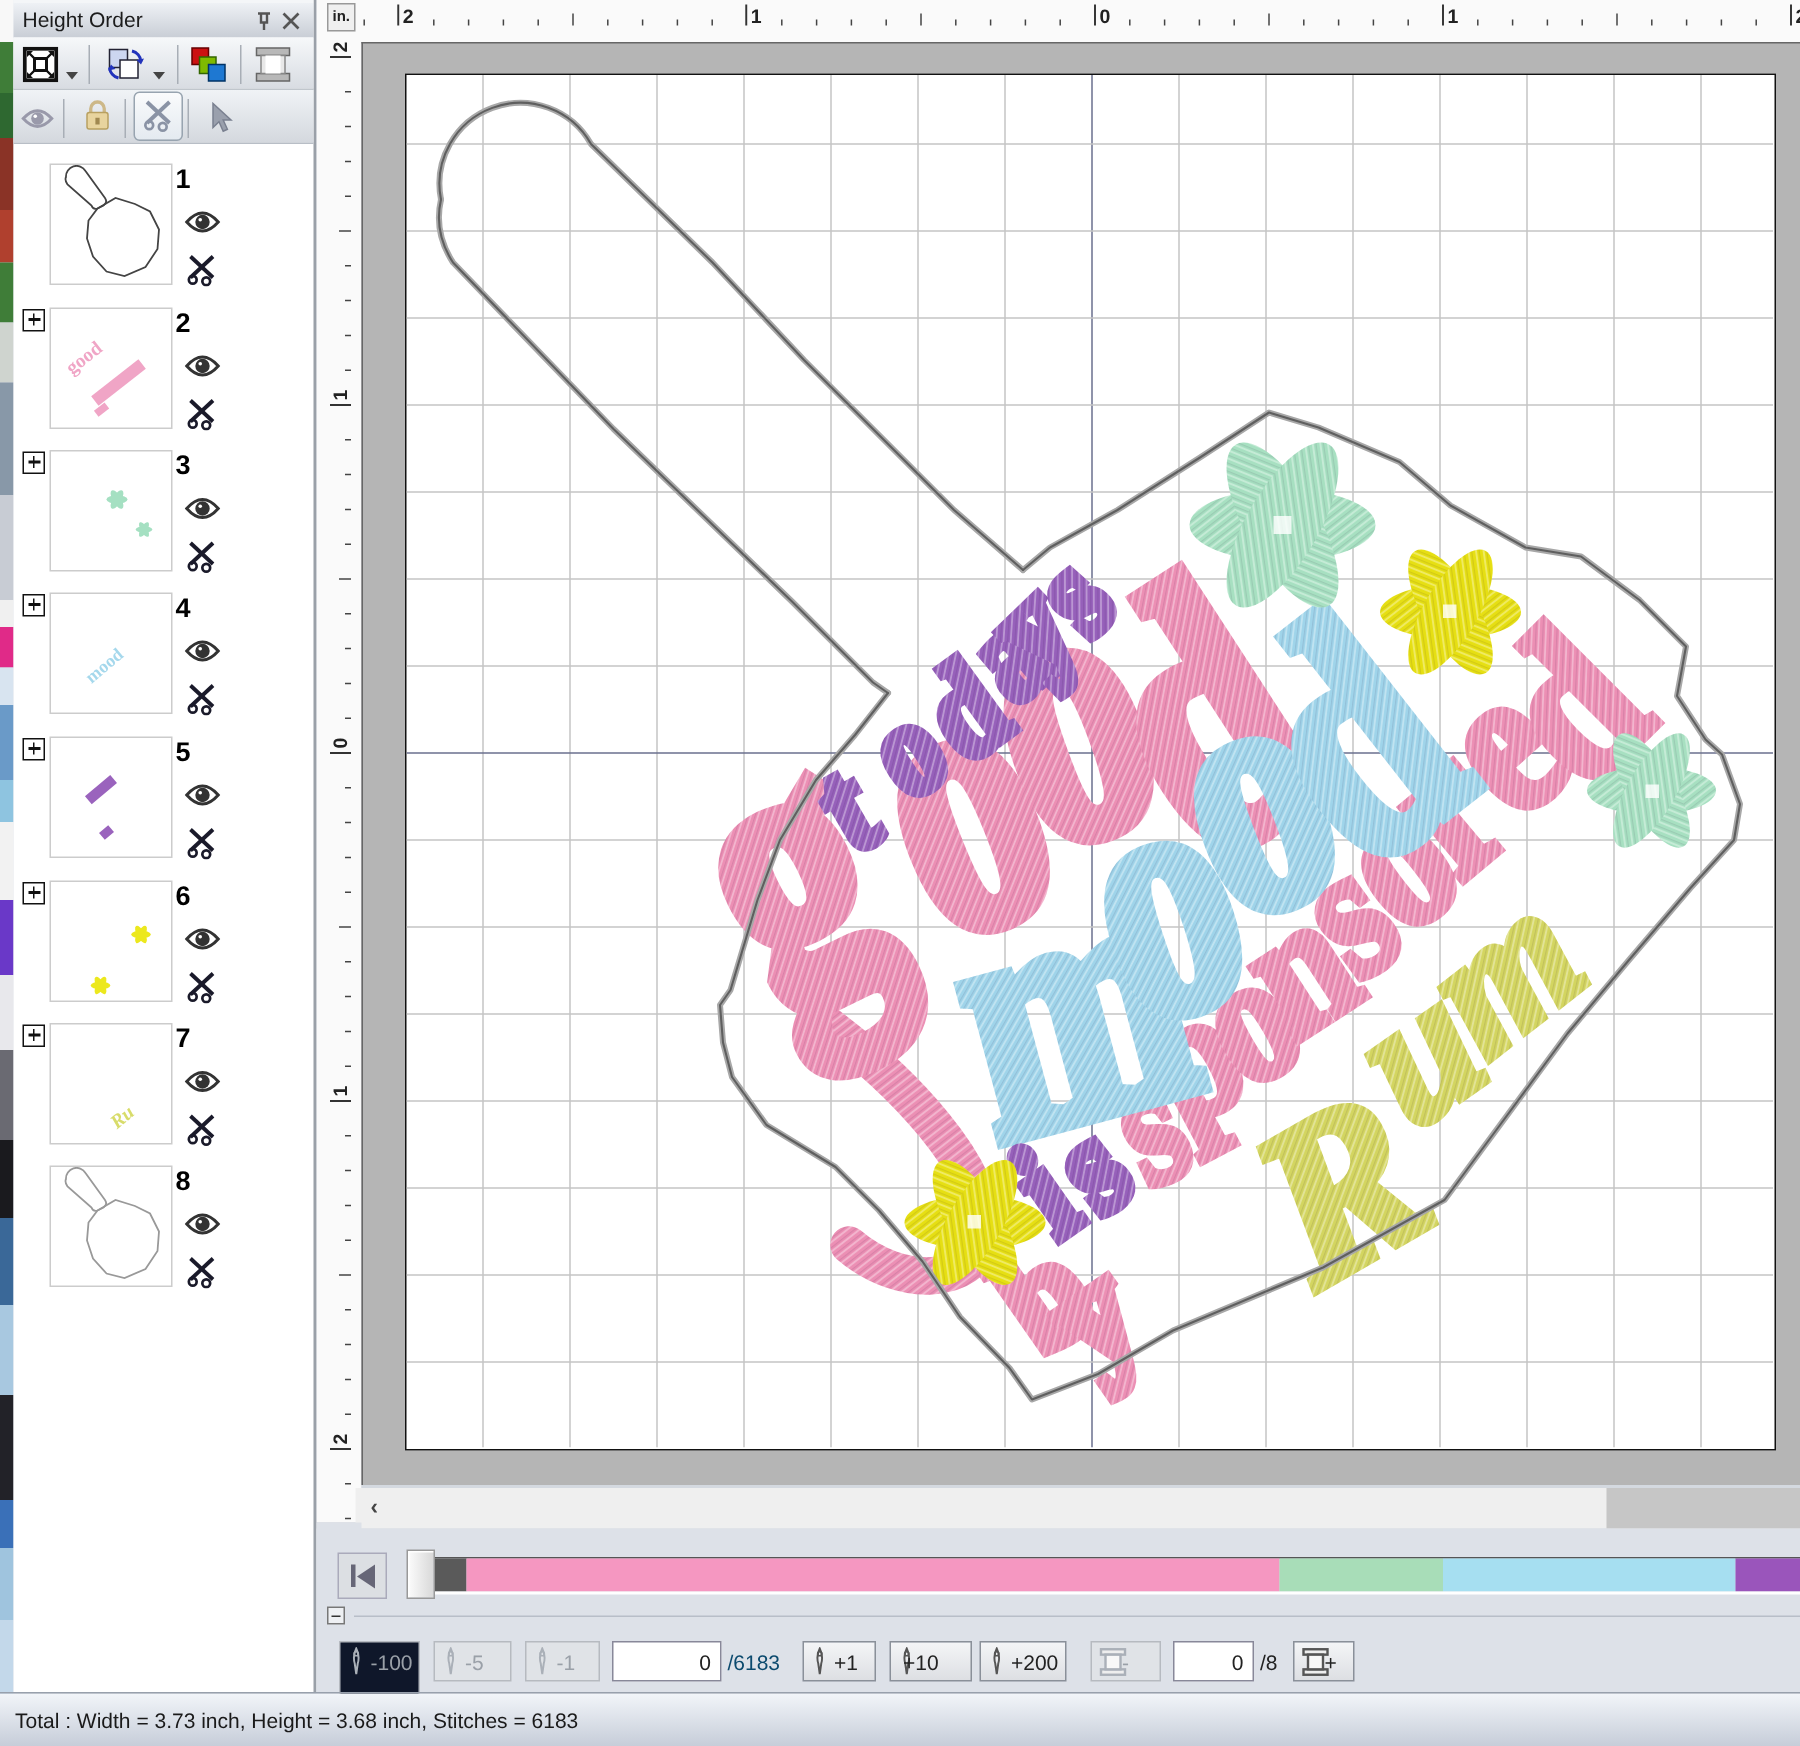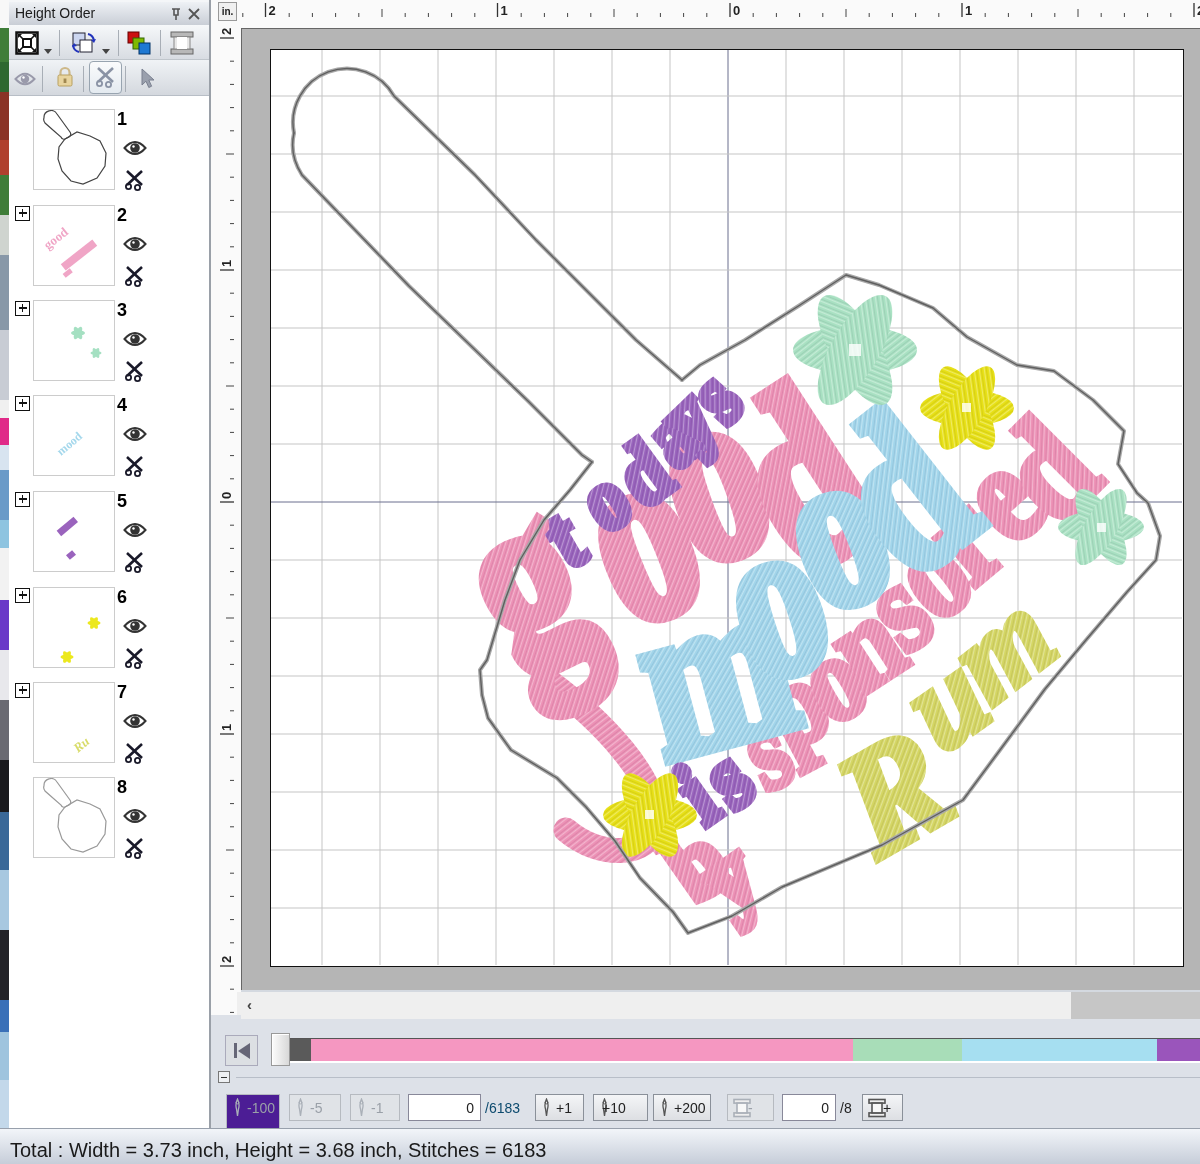--- a/index.html
+++ b/index.html
@@ -599,21 +599,21 @@
 <div class="abs" style="left:290px;top:1039px;width:21px;height:22px;background:#5a5a5a;"></div>
 <div class="abs" style="left:311px;top:1039px;width:542px;height:22px;background:#f597c1;"></div>
 <div class="abs" style="left:853px;top:1039px;width:109px;height:22px;background:#a8ddb8;"></div>
 <div class="abs" style="left:962px;top:1039px;width:195px;height:22px;background:#a6dff1;"></div>
 <div class="abs" style="left:1157px;top:1039px;width:43px;height:22px;background:#9a55bb;"></div>
 <div class="abs" style="left:290px;top:1061px;width:910px;height:2px;background:#fff;"></div>
 <div class="abs" style="left:218px;top:1071px;width:12px;height:12px;border:1px solid #777;background:#eef0f3;box-sizing:border-box;">
       <div class="abs" style="left:2px;top:4.5px;width:6px;height:1.5px;background:#333;"></div>
     </div>
 <div class="abs" style="left:236px;top:1077px;width:964px;height:1px;background:#b8bec8;"></div>
-<div class="abs" style="left:226px;top:1094px;width:54px;height:39px;background:#4c1d95;border:1px solid #b6bac0;box-sizing:border-box;">
+<div class="abs" style="left:226px;top:1094px;width:54px;height:39px;background:#0f172a;border:1px solid #b6bac0;box-sizing:border-box;">
       <div class="abs" style="left:4px;top:3px;"><svg width="13" height="20" viewBox="0 0 13 20" style="">
           <path d="M6.5,1 q-2.5,5 -1,10 l1,7 l1,-7 q1.5,-5 -1,-10 z" fill="none" stroke="#aab0b8" stroke-width="1.3"></path>
           <circle cx="6.5" cy="4.5" r="1.4" fill="none" stroke="#aab0b8" stroke-width="1"></circle>
         </svg></div>
       <div class="abs" style="left:20px;top:5px;font-size:14px;color:#9aa0a8;">-100</div>
     </div>
 <div class="abs" style="left:289px;top:1094px;width:52px;height:27px;background:#e0e3e7;border:1px solid #b6bac0;box-sizing:border-box;">
       <div class="abs" style="left:4px;top:3px;"><svg width="13" height="20" viewBox="0 0 13 20" style="">
           <path d="M6.5,1 q-2.5,5 -1,10 l1,7 l1,-7 q1.5,-5 -1,-10 z" fill="none" stroke="#aab0b8" stroke-width="1.3"></path>
           <circle cx="6.5" cy="4.5" r="1.4" fill="none" stroke="#aab0b8" stroke-width="1"></circle>
@@ -667,16 +667,16 @@
 <div class="abs" style="left:862px;top:1094px;width:41px;height:27px;background:linear-gradient(#f4f5f7,#dddfe3);border:1px solid #8a9099;box-sizing:border-box;">
       <div class="abs" style="left:4px;top:3px;"><svg width="20" height="20" viewBox="0 0 20 20" style="">
           <rect x="2" y="1.5" width="16" height="3.6" fill="#eee" stroke="#555" stroke-width="1.6"></rect>
           <rect x="2" y="14.9" width="16" height="3.6" fill="#eee" stroke="#555" stroke-width="1.6"></rect>
           <rect x="5" y="5.1" width="10" height="9.8" fill="#f8f8f8" stroke="#555" stroke-width="1.6"></rect>
         </svg></div>
       <div class="abs" style="left:20px;top:5px;font-size:14px;color:#222;">+</div>
     </div>
 
 <div class="abs" style="left:0;top:1128px;width:1200px;height:36px;background:linear-gradient(#f2f5f9,#c5ccd8);border-top:1px solid #98a0ac;">
-  <div class="abs" style="left:10px;top:10px;font-size:20px;color:#1a1a1a;">Total : Width = 3.73 inch, Height = 3.68 inch, Stitches = 6183</div>
+  <div class="abs" style="left:10px;top:10px;font-size:14px;color:#1a1a1a;">Total : Width = 3.73 inch, Height = 3.68 inch, Stitches = 6183</div>
 </div>
 
 </div>
 
 </body></html>

